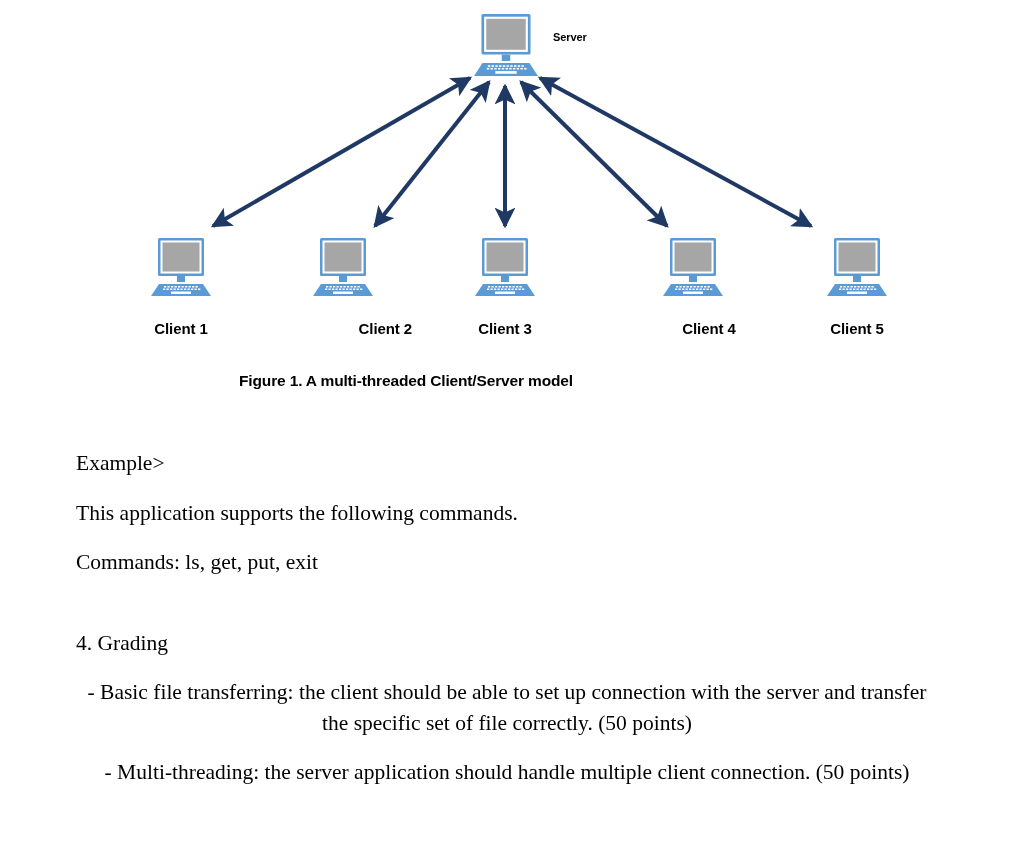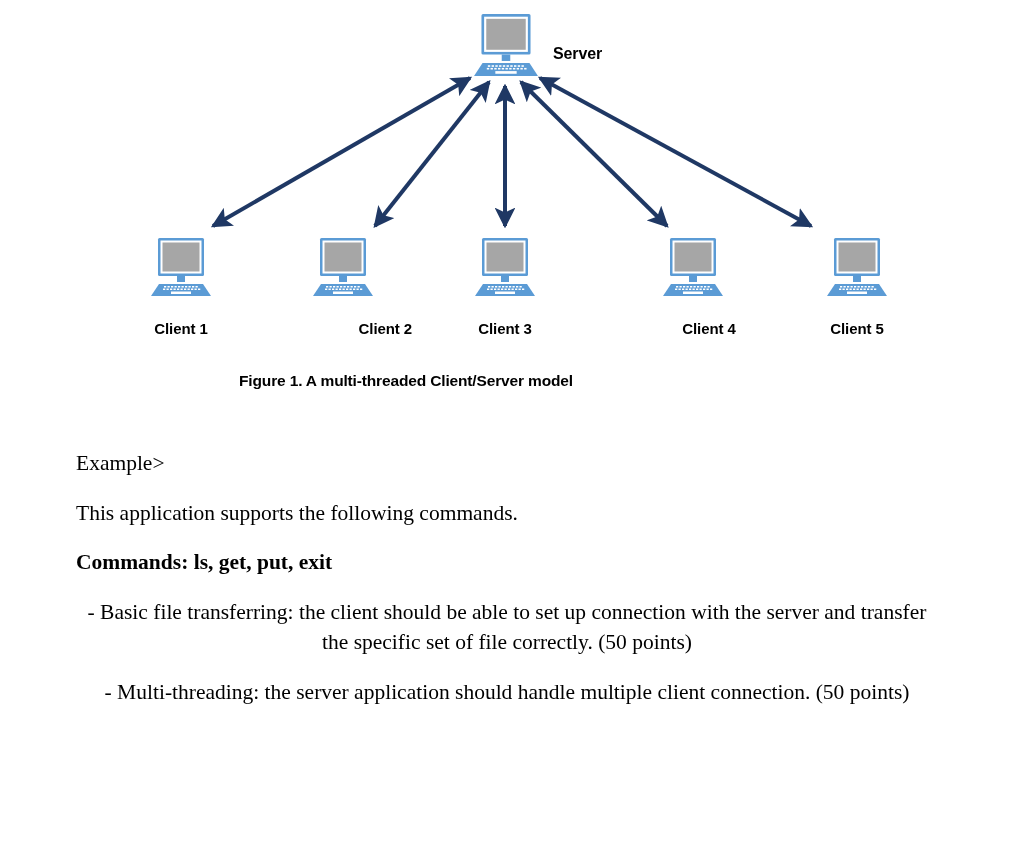--- a/index.html
+++ b/index.html
@@ -34,22 +34,22 @@
     position: absolute;
     font-family: "Liberation Sans", "DejaVu Sans", sans-serif;
     font-weight: bold;
     font-size: 15px;
     color: #000000;
     white-space: nowrap;
     letter-spacing: -0.1px;
   }
   #server-label {
     left: 553px;
-    top: 45px;
-    font-size: 16px;
+    top: 31px;
+    font-size: 11px;
   }
   .client-label {
     top: 320px;
     width: 140px;
     text-align: center;
   }
   #client-label-1 { left: 111px; }
   #client-label-2 { left: 272px; text-align: right; }
   #client-label-3 { left: 435px; }
   #client-label-4 { left: 639px; }
@@ -76,21 +76,21 @@
     width: 870px;
   }
   .para {
     font-family: "Liberation Serif", "DejaVu Serif", serif;
     font-size: 21.5px;
     line-height: 1.42;
     color: #000000;
     margin: 0 0 19px 0;
   }
   .para.bold {
-    font-weight: bold;
+    font-weight: normal;
   }
   .gap-before {
     margin-top: 50px;
   }
   .para.wide {
     width: 862px;
     text-align: center;
   }
 </style>
 </head>
@@ -176,17 +176,18 @@
   <div id="figure-caption">Figure 1. A multi-threaded Client/Server model</div>
 </div>
 
 <div id="body-text">
   <p class="para">Example&gt;</p>
 
   <p class="para">This application supports the following commands.</p>
 
   <p class="para bold">Commands: ls, get, put, exit</p>
 
+  <p class="para gap-before">4. Grading</p>
 
   <p class="para wide">- Basic file transferring: the client should be able to set up connection with the server and transfer the specific set of file correctly. (50 points)</p>
 
   <p class="para wide">- Multi-threading: the server application should handle multiple client connection. (50 points)</p>
 </div>
 
 </body></html>

